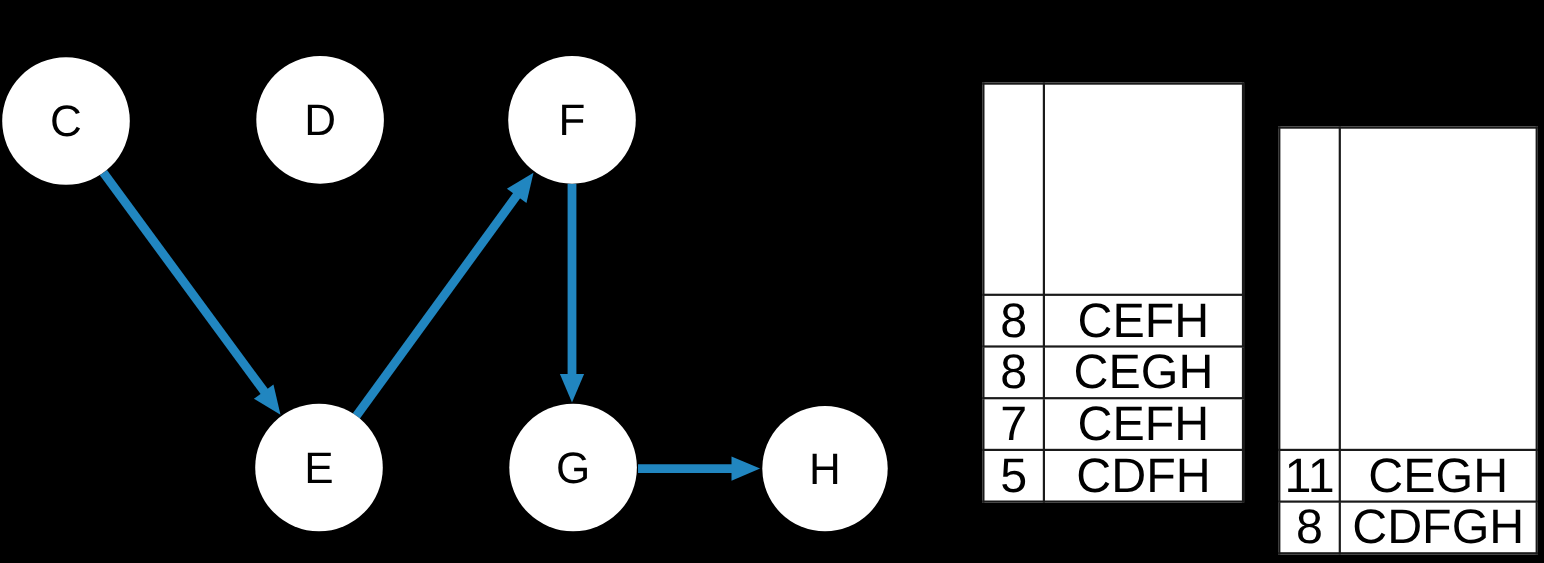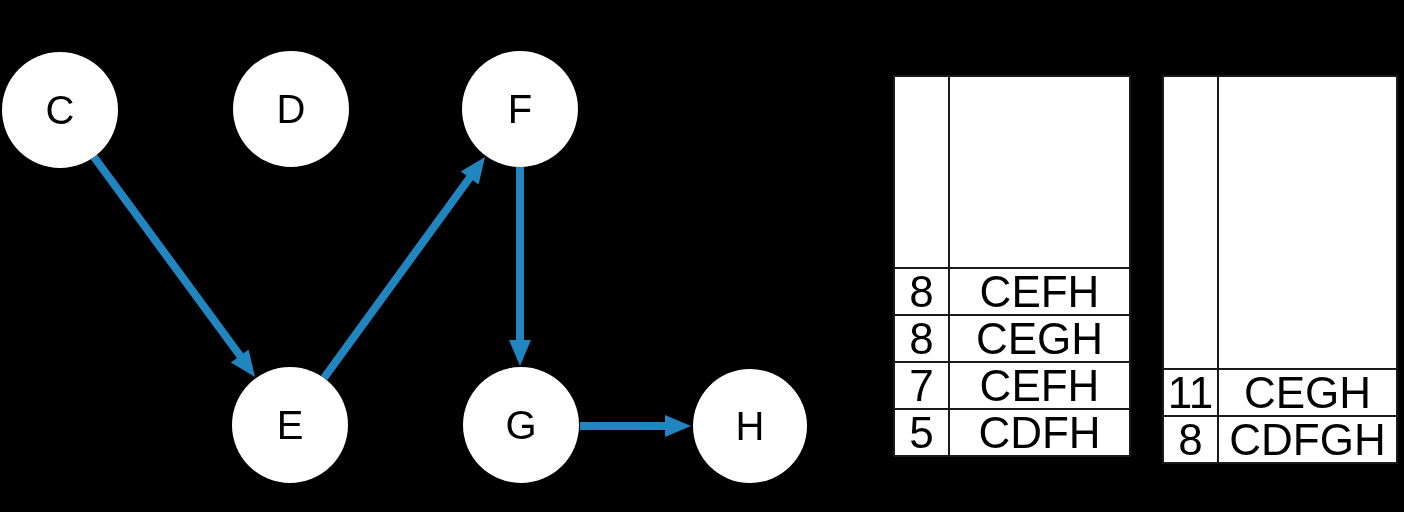--- a/index.html
+++ b/index.html
@@ -23,21 +23,21 @@
   .arrowhead { fill: #2186C0; stroke: none; }
 
   table.paths-table {
     position: absolute;
     top: 75px;
     border-collapse: collapse;
     background: #ffffff;
     table-layout: fixed;
   }
   #table-left  { left: 893px;  width: 238px; }
-  #table-right { left: 1162px; width: 236px; }
+  #table-right { left: 1162px; width: 236px; margin-top: 40px; }
   table.paths-table td {
     border: 2px solid #1a1a1a;
     background: #ffffff;
     color: #000000;
     font-size: 44px;
     line-height: 1;
     text-align: center;
     vertical-align: middle;
     padding: 0;
     overflow: hidden;

